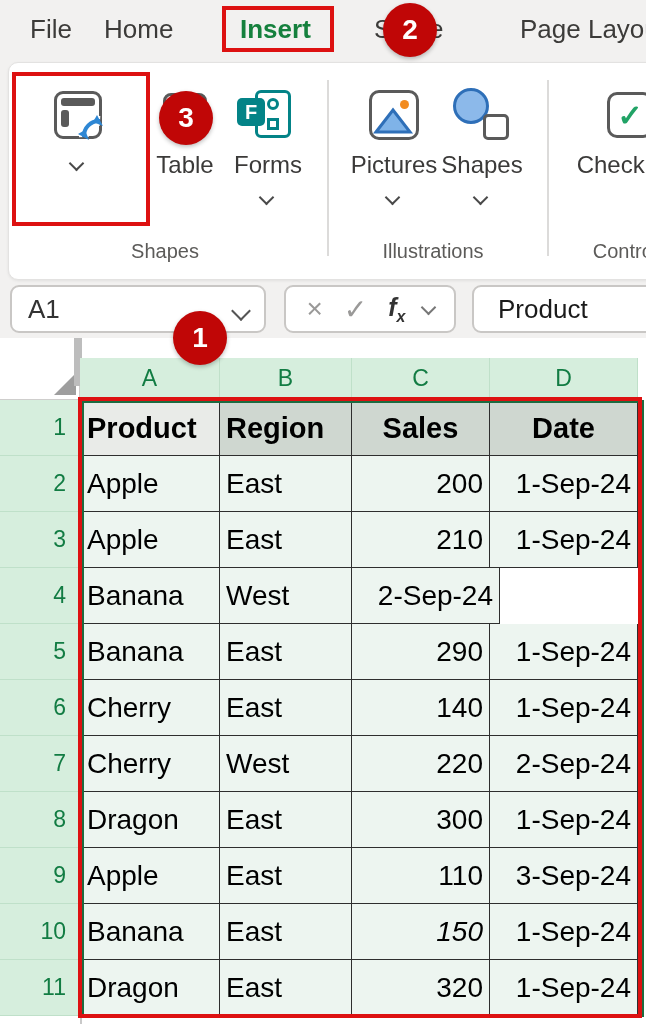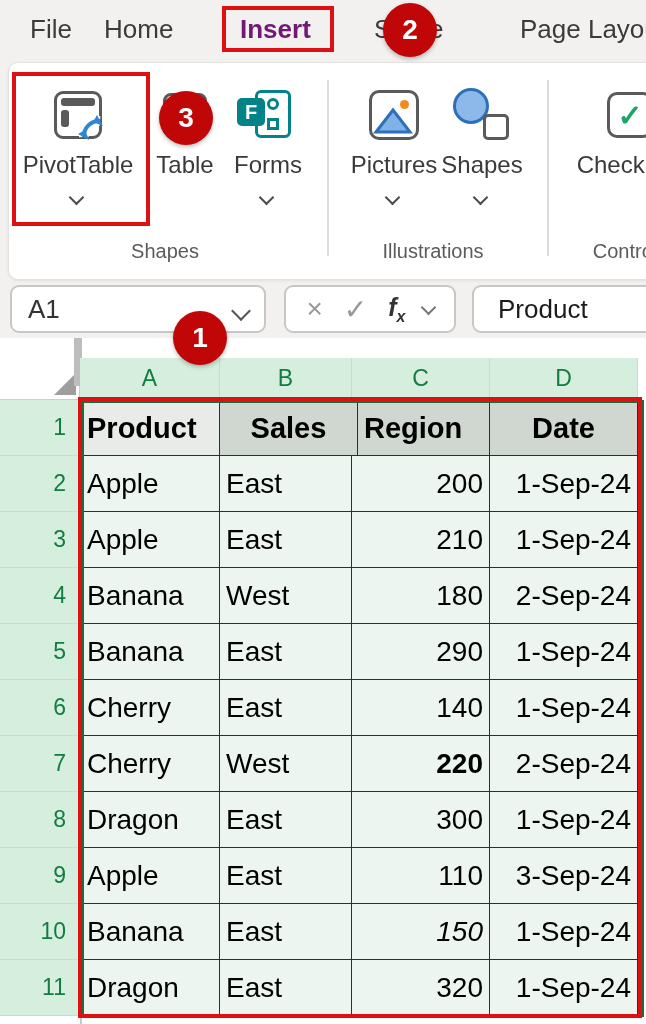--- a/index.html
+++ b/index.html
@@ -7,21 +7,21 @@
     width:646px;height:1024px;position:relative;overflow:hidden;
     background:#ffffff;font-family:"Liberation Sans", sans-serif;
     -webkit-font-smoothing:antialiased;
   }
   
   .app-top-bg{position:absolute;left:0;top:0;width:646px;height:338px;background:#f2f1f0;}
   
   .tab{position:absolute;top:14px;font-size:26px;color:#3c3b39;white-space:nowrap;cursor:default;}
   .tab-file{left:30px;}
   .tab-home{left:104px;}
-  .tab-insert{left:240px;font-weight:bold;color:#701a75;}
+  .tab-insert{left:240px;font-weight:bold;color:#15803d;}
   .tab-share{left:374px;}
   .tab-page-layout{left:520px;}
   .insert-highlight{position:absolute;left:222px;top:6px;width:112px;height:46px;border:4px solid var(--red,#dd1111);box-sizing:border-box;z-index:6;}
   
   .badge{position:absolute;width:54px;height:54px;border-radius:50%;background:var(--badge,#c00606);
     color:#fff;font-size:28px;font-weight:bold;display:flex;align-items:center;justify-content:center;
     z-index:9;box-shadow:0 2px 4px rgba(0,0,0,.25);}
   .badge-1{left:173px;top:311px;}
   .badge-2{left:383px;top:3px;}
   .badge-3{left:159px;top:91px;}
@@ -124,21 +124,20 @@
       <div class="tbar"></div>
         <div class="lbar"></div>
       <svg width="30" height="30" viewBox="0 0 30 30">
         <path d="M7,23 A15,15 0 0 1 23,7" stroke="#ffffff" stroke-width="10" fill="none"></path>
         <path d="M7,23 A15,15 0 0 1 23,7" stroke="#2e87d4" stroke-width="4" fill="none"></path>
         <polygon points="1,20 12,26 8,16" fill="#2e87d4"></polygon>
         <polygon points="20,1 26,12 16,8" fill="#2e87d4"></polygon>
       </svg>
     </div>
   </div>
-  <span class="rlabel">PivotTable</span>
   <div class="chev"></div>
 </div>
 <div class="pivot-highlight"></div>
 
 <div class="rbtn rbtn-table">
   <div class="ricon-wrap">
     <div class="table-icon">
         <div class="tbar"></div>
       </div>
   </div>
@@ -229,58 +228,57 @@
     <div class="rowcell">6</div>
     <div class="rowcell">7</div>
     <div class="rowcell">8</div>
     <div class="rowcell">9</div>
     <div class="rowcell">10</div>
     <div class="rowcell">11</div>
   </div>
 <div class="grid" id="grid">
     <div class="gridrow">
       <div class="gcell sel" style="width: 140px; justify-content: flex-start;">Product</div>
+      <div class="gcell" style="width: 132px; justify-content: flex-start;">Region</div>
       <div class="gcell" style="width: 138px; justify-content: center;">Sales</div>
-      <div class="gcell" style="width: 132px; justify-content: flex-start;">Region</div>
       <div class="gcell" style="width: 148px; justify-content: center;">Date</div>
     </div>
     <div class="gridrow">
       <div class="gcell" style="width: 140px; justify-content: flex-start;">Apple</div>
       <div class="gcell" style="width: 132px; justify-content: flex-start;">East</div>
       <div class="gcell" style="width: 138px; justify-content: flex-end;">200</div>
       <div class="gcell" style="width: 148px; justify-content: flex-end;">1-Sep-24</div>
     </div>
     <div class="gridrow">
       <div class="gcell" style="width: 140px; justify-content: flex-start;">Apple</div>
       <div class="gcell" style="width: 132px; justify-content: flex-start;">East</div>
       <div class="gcell" style="width: 138px; justify-content: flex-end;">210</div>
       <div class="gcell" style="width: 148px; justify-content: flex-end;">1-Sep-24</div>
     </div>
     <div class="gridrow">
       <div class="gcell" style="width: 140px; justify-content: flex-start;">Banana</div>
       <div class="gcell" style="width: 132px; justify-content: flex-start;">West</div>
-      <div class="gcell" style="width: 138px; justify-content: flex-end;">180</div>
       <div class="gcell" style="width: 148px; justify-content: flex-end;">2-Sep-24</div>
     </div>
     <div class="gridrow">
       <div class="gcell" style="width: 140px; justify-content: flex-start;">Banana</div>
       <div class="gcell" style="width: 132px; justify-content: flex-start;">East</div>
       <div class="gcell" style="width: 138px; justify-content: flex-end;">290</div>
       <div class="gcell" style="width: 148px; justify-content: flex-end;">1-Sep-24</div>
     </div>
     <div class="gridrow">
       <div class="gcell" style="width: 140px; justify-content: flex-start;">Cherry</div>
       <div class="gcell" style="width: 132px; justify-content: flex-start;">East</div>
       <div class="gcell" style="width: 138px; justify-content: flex-end;">140</div>
       <div class="gcell" style="width: 148px; justify-content: flex-end;">1-Sep-24</div>
     </div>
     <div class="gridrow">
       <div class="gcell" style="width: 140px; justify-content: flex-start;">Cherry</div>
       <div class="gcell" style="width: 132px; justify-content: flex-start;">West</div>
-      <div class="gcell" style="width: 138px; justify-content: flex-end; font-weight: bold;">220</div>
+      <div class="gcell" style="width: 138px; justify-content: flex-end;">220</div>
       <div class="gcell" style="width: 148px; justify-content: flex-end;">2-Sep-24</div>
     </div>
     <div class="gridrow">
       <div class="gcell" style="width: 140px; justify-content: flex-start;">Dragon</div>
       <div class="gcell" style="width: 132px; justify-content: flex-start;">East</div>
       <div class="gcell" style="width: 138px; justify-content: flex-end;">300</div>
       <div class="gcell" style="width: 148px; justify-content: flex-end;">1-Sep-24</div>
     </div>
     <div class="gridrow">
       <div class="gcell" style="width: 140px; justify-content: flex-start;">Apple</div>

